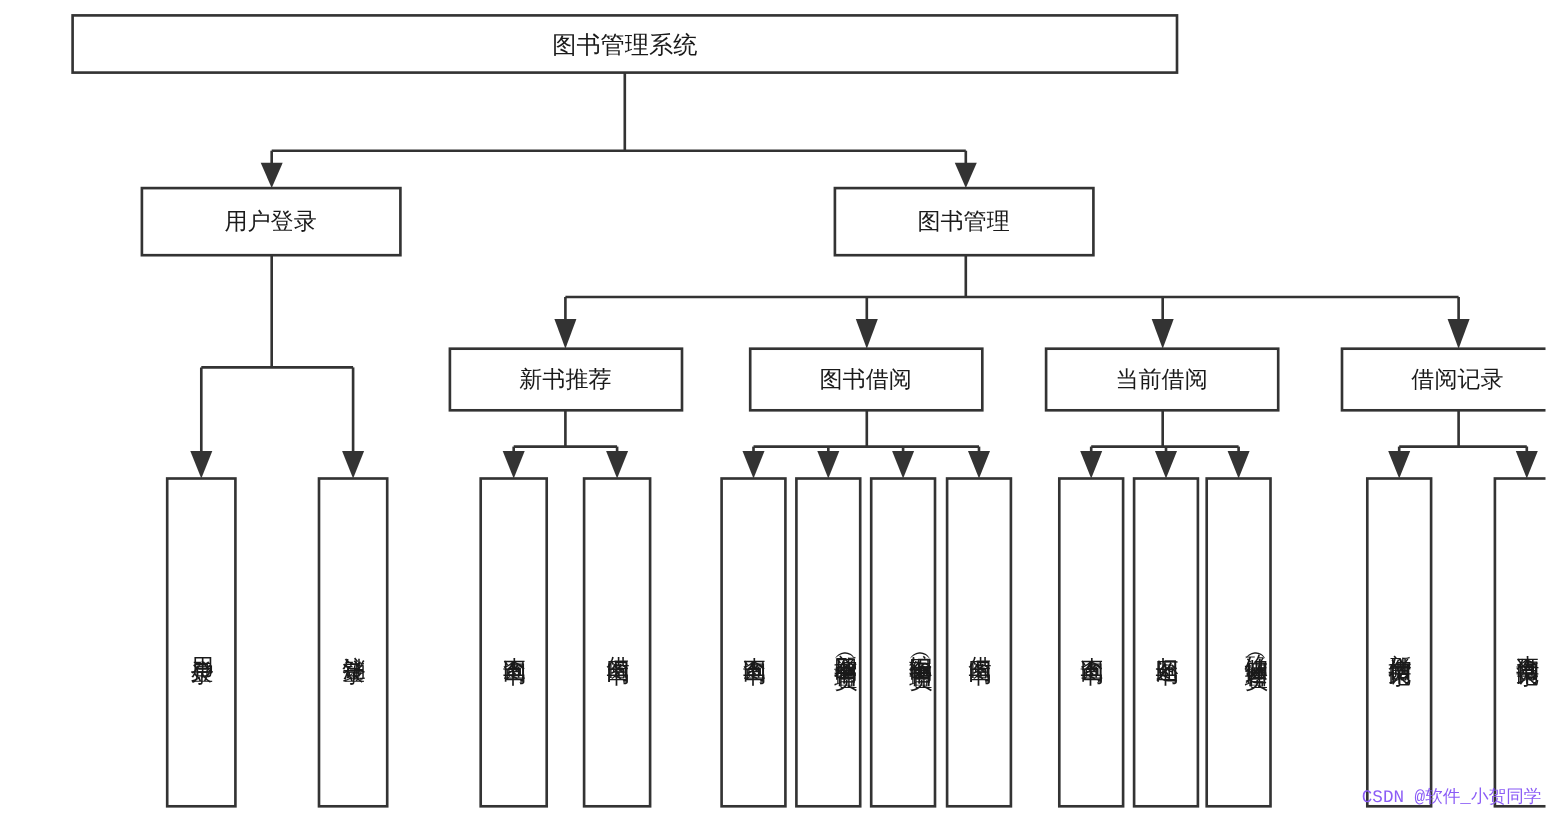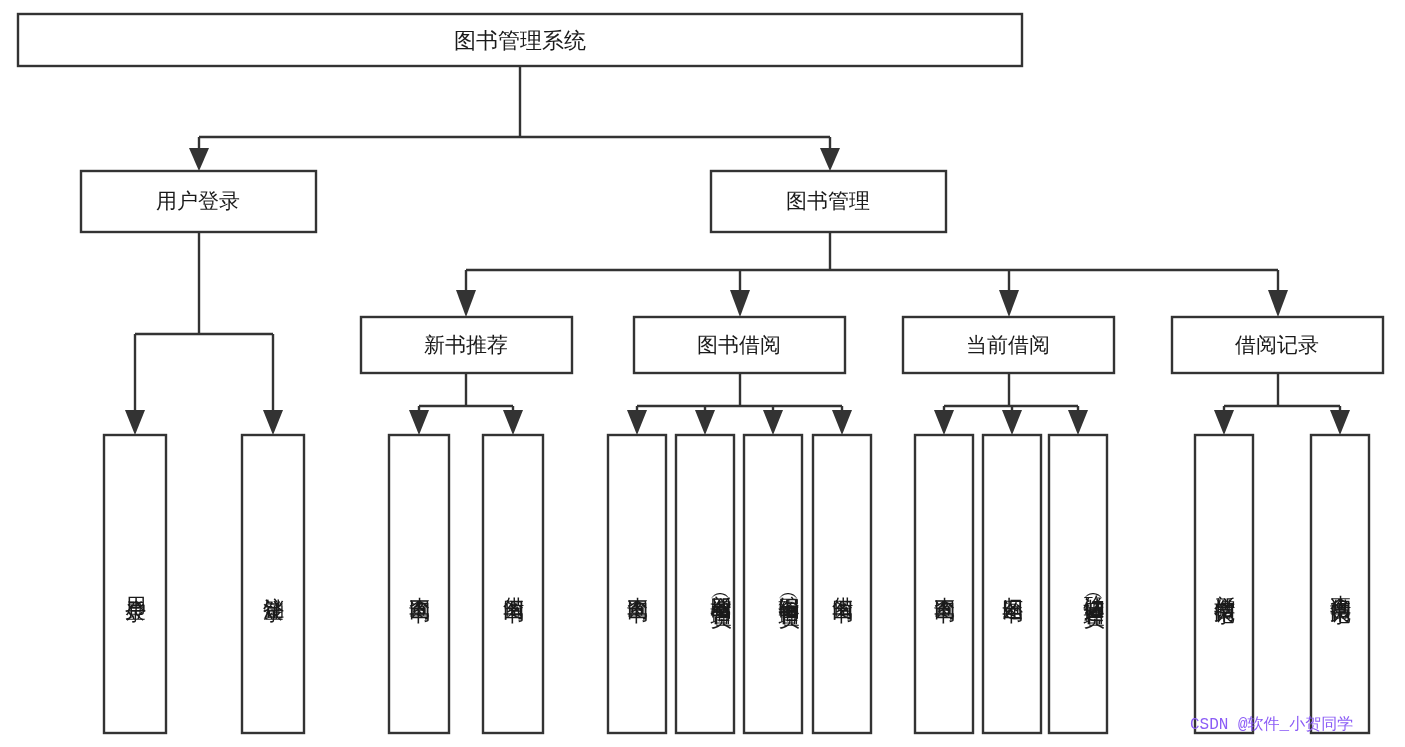--- a/index.html
+++ b/index.html
@@ -12,20 +12,21 @@
     width: 1405px;
     height: 747px;
     font-family: "DejaVu Sans", "Liberation Sans", sans-serif;
     overflow: hidden;
     position: relative;
   }
   #diagram-root {
     position: relative;
     width: 1148px;
     height: 747px;
+    margin-left: 48px;
   }
   svg#diagram-svg {
     position: absolute;
     top: 0;
     left: 0;
     width: 1405px;
     height: 747px;
     display: block;
   }
   .node-box {

